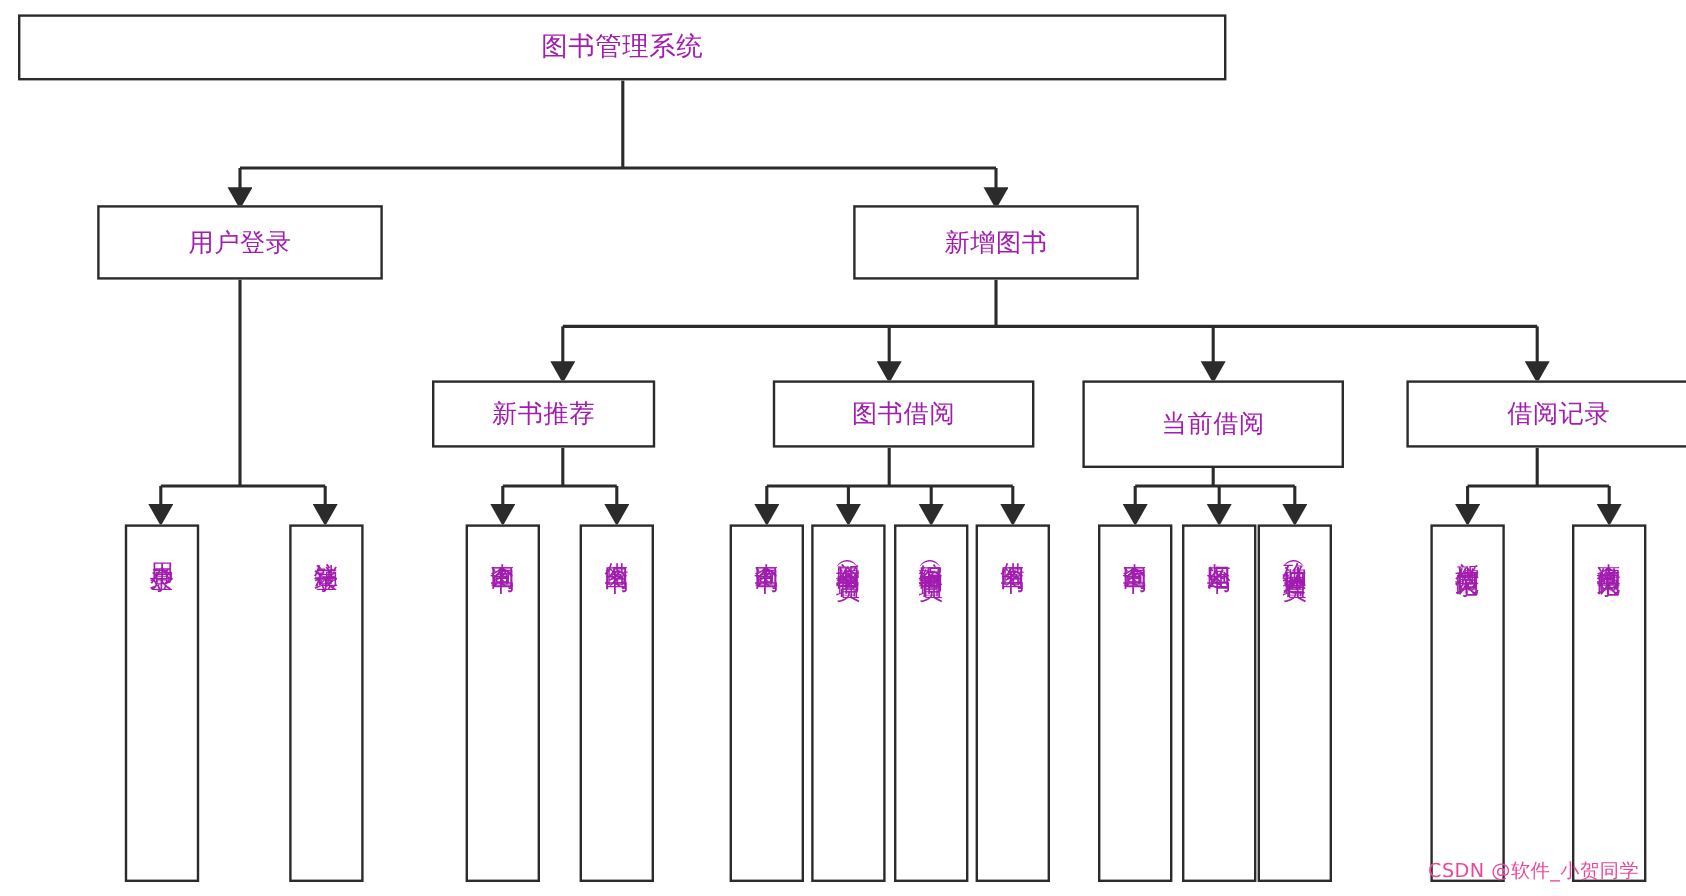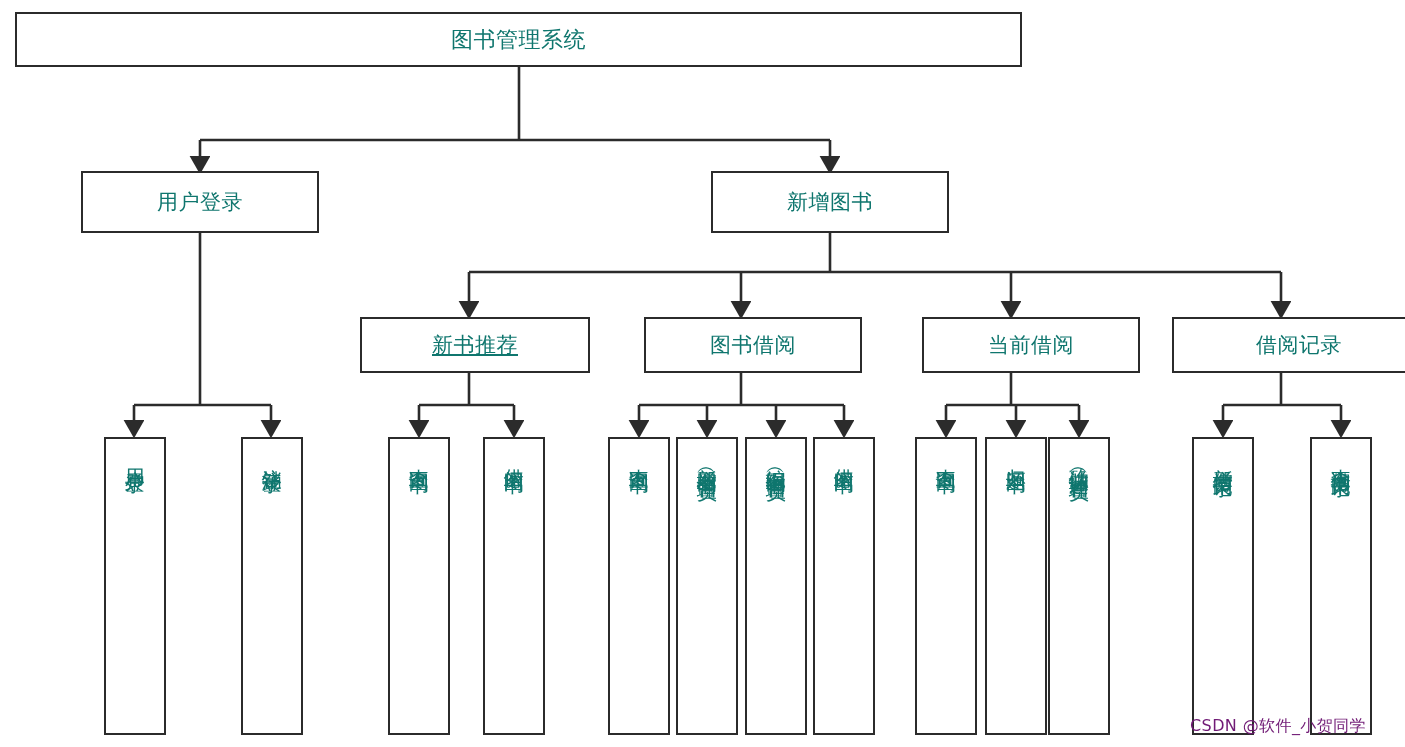--- a/index.html
+++ b/index.html
@@ -26,21 +26,21 @@
     pointer-events: none;
   }
   .node {
     position: absolute;
     box-sizing: border-box;
     border: 2.2px solid #2b2b2b;
     background: #ffffff;
     display: flex;
     align-items: center;
     justify-content: center;
-    color: #0f766e;
+    color: #a21caf;
   }
   .node .lbl {
     display: block;
     text-align: center;
     line-height: 1.18;
     letter-spacing: 0.5px;
   }
   
   .node.horiz .lbl {
     font-size: 21px;
@@ -59,21 +59,21 @@
     writing-mode: vertical-rl;
     text-orientation: upright;
     font-size: 20px;
     line-height: 1.02;
     letter-spacing: 2px;
     white-space: nowrap;
   }
   .watermark {
     position: absolute;
     font-size: 16px;
-    color: #701a75;
+    color: #ec4899;
     white-space: nowrap;
     letter-spacing: 0.4px;
     text-align: center;
   }
 </style>
 </head>
 <body>
 
 <div id="canvas">
 
@@ -131,27 +131,27 @@
     <span class="lbl">图书管理系统</span>
   </div>
 
   <div class="node horiz" style="left: 81px; top: 171px; width: 238px; height: 62px;">
     <span class="lbl">用户登录</span>
   </div>
   <div class="node horiz" style="left: 711px; top: 171px; width: 238px; height: 62px;">
     <span class="lbl">新增图书</span>
   </div>
 
-  <div class="node horiz" style="left: 360px; top: 317px; width: 230px; height: 56px; text-decoration: underline;">
+  <div class="node horiz" style="left: 360px; top: 317px; width: 186px; height: 56px;">
     <span class="lbl">新书推荐</span>
   </div>
   <div class="node horiz" style="left: 644px; top: 317px; width: 218px; height: 56px;">
     <span class="lbl">图书借阅</span>
   </div>
-  <div class="node horiz" style="left: 902px; top: 317px; width: 218px; height: 56px; margin-left: 20px;">
+  <div class="node horiz" style="left: 902px; top: 317px; width: 218px; height: 73px;">
     <span class="lbl">当前借阅</span>
   </div>
   <div class="node horiz" style="left: 1172px; top: 317px; width: 254px; height: 56px;">
     <span class="lbl">借阅记录</span>
   </div>
 
   <div class="node vert" style="left: 104px; top: 437px; width: 62px; height: 298px;">
     <span class="lbl">用户登录</span>
   </div>
   <div class="node vert" style="left: 241px; top: 437px; width: 62px; height: 298px;">

